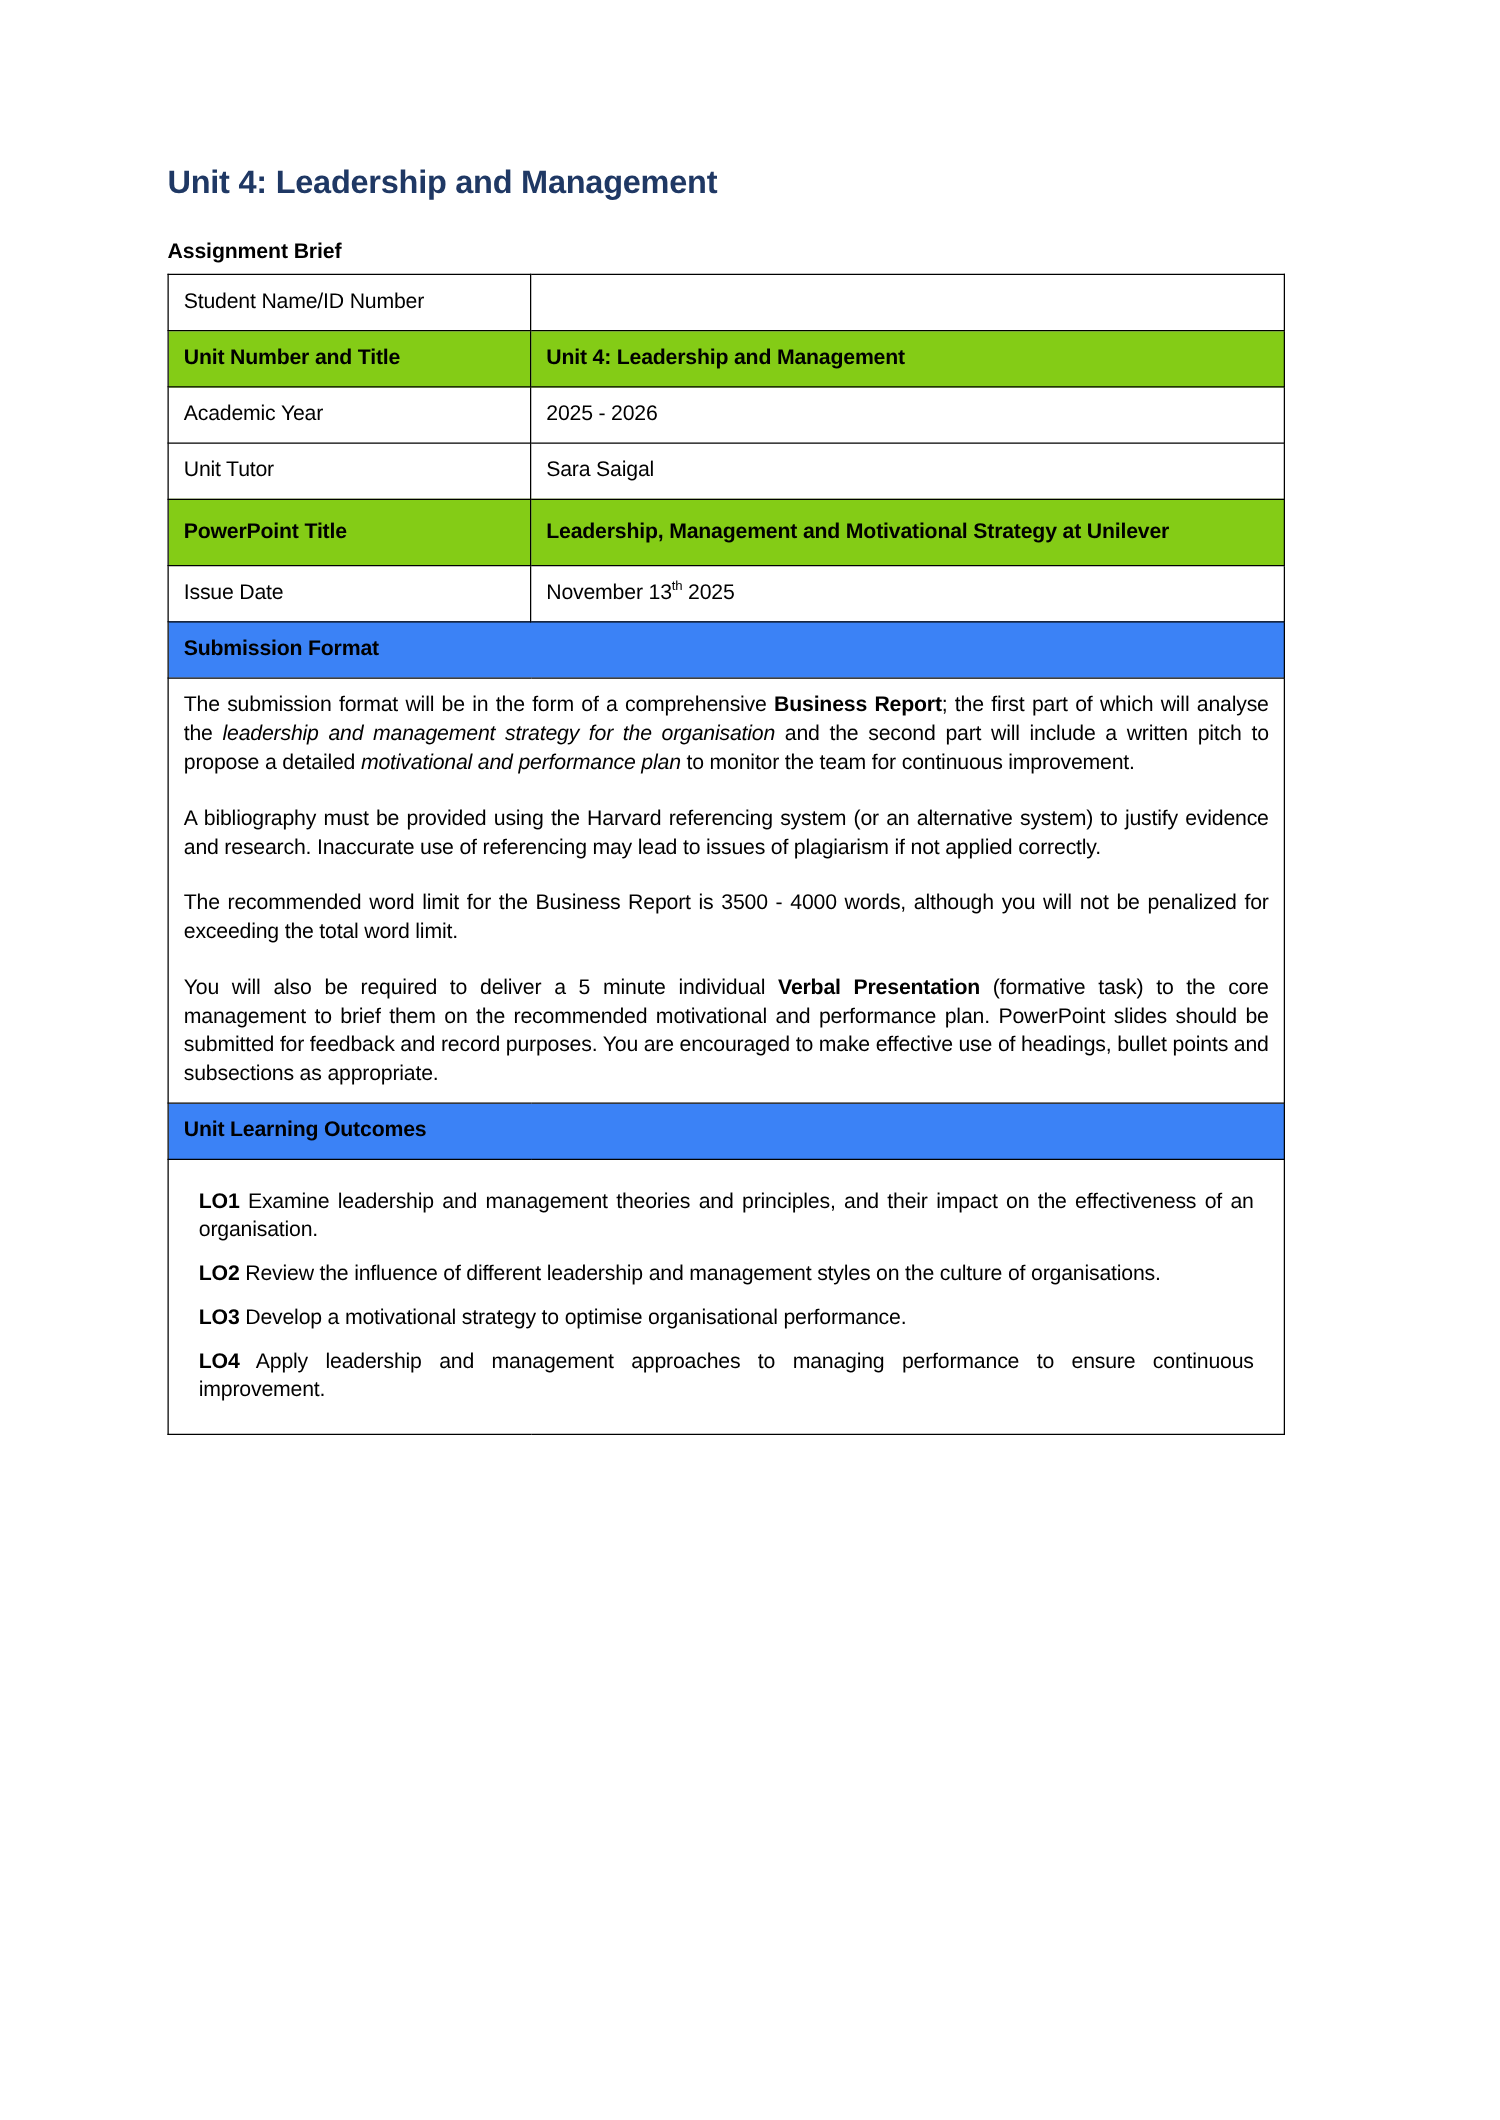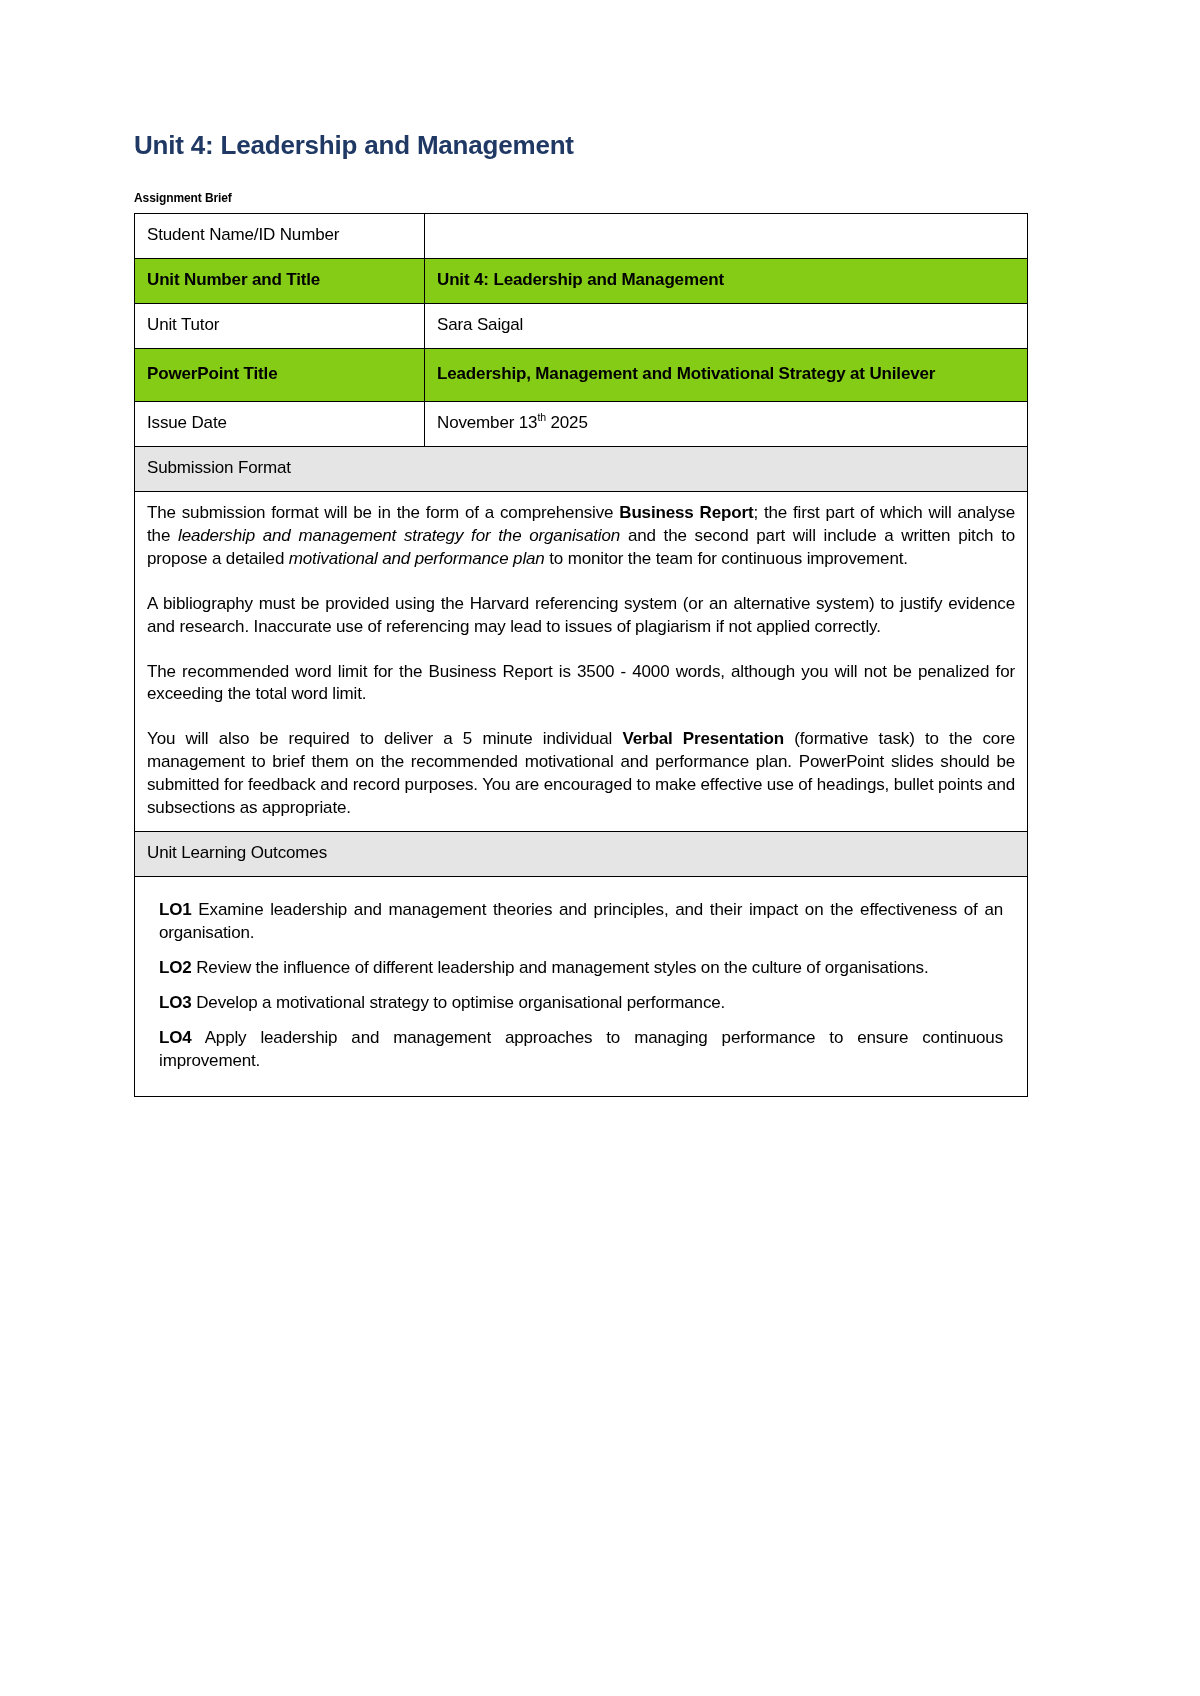--- a/index.html
+++ b/index.html
@@ -30,21 +30,21 @@
   }
   h1.doc-title {
     font-size: 26px;
     line-height: 1.2;
     font-weight: bold;
     color: #1F3864;
     margin: 0 0 30px 0;
     letter-spacing: -0.2px;
   }
   h2.section-label {
-    font-size: 12px;
+    font-size: 17px;
     font-weight: bold;
     color: #000000;
     margin: 0 0 8px 0;
     letter-spacing: -0.1px;
   }
   table.brief {
     border-collapse: collapse;
     width: 845px;
     table-layout: fixed;
   }
@@ -58,22 +58,22 @@
   }
   td.label-col { width: 265px; }
   td.value-col { width: 578px; }
   tr.shaded td {
     background: #84cc16;
     font-weight: bold;
   }
   tr.shaded td.value-col { font-weight: bold; }
   tr.tall td { padding-top: 14px; padding-bottom: 15px; }
   td.header-cell {
-    background: #e5e5e5;
-    font-weight: normal;
+    background: #3b82f6;
+    font-weight: bold;
     font-size: 18px;
     padding: 11px 12px 12px 12px;
   }
   td.body-cell {
     padding: 22px 14px 26px 14px;
     font-size: 17.5px;
     line-height: 1.65;
     text-align: justify;
   }
   td.body-cell p {
@@ -116,20 +116,24 @@
       <tbody>
         <tr>
           <td class="label-col">Student Name/ID Number</td>
           <td class="value-col"></td>
         </tr>
         <tr class="shaded">
           <td class="label-col">Unit Number and Title</td>
           <td class="value-col">Unit 4: Leadership and Management</td>
         </tr>
         <tr>
+          <td class="label-col">Academic Year</td>
+          <td class="value-col">2025 - 2026</td>
+        </tr>
+        <tr>
           <td class="label-col">Unit Tutor</td>
           <td class="value-col">Sara Saigal</td>
         </tr>
         <tr class="shaded tall">
           <td class="label-col">PowerPoint Title</td>
           <td class="value-col">Leadership, Management and Motivational Strategy at Unilever</td>
         </tr>
         <tr>
           <td class="label-col">Issue Date</td>
           <td class="value-col"><span>November</span>&nbsp;<span>13</span><sup>th</sup>&nbsp;<span>2025</span></td>

